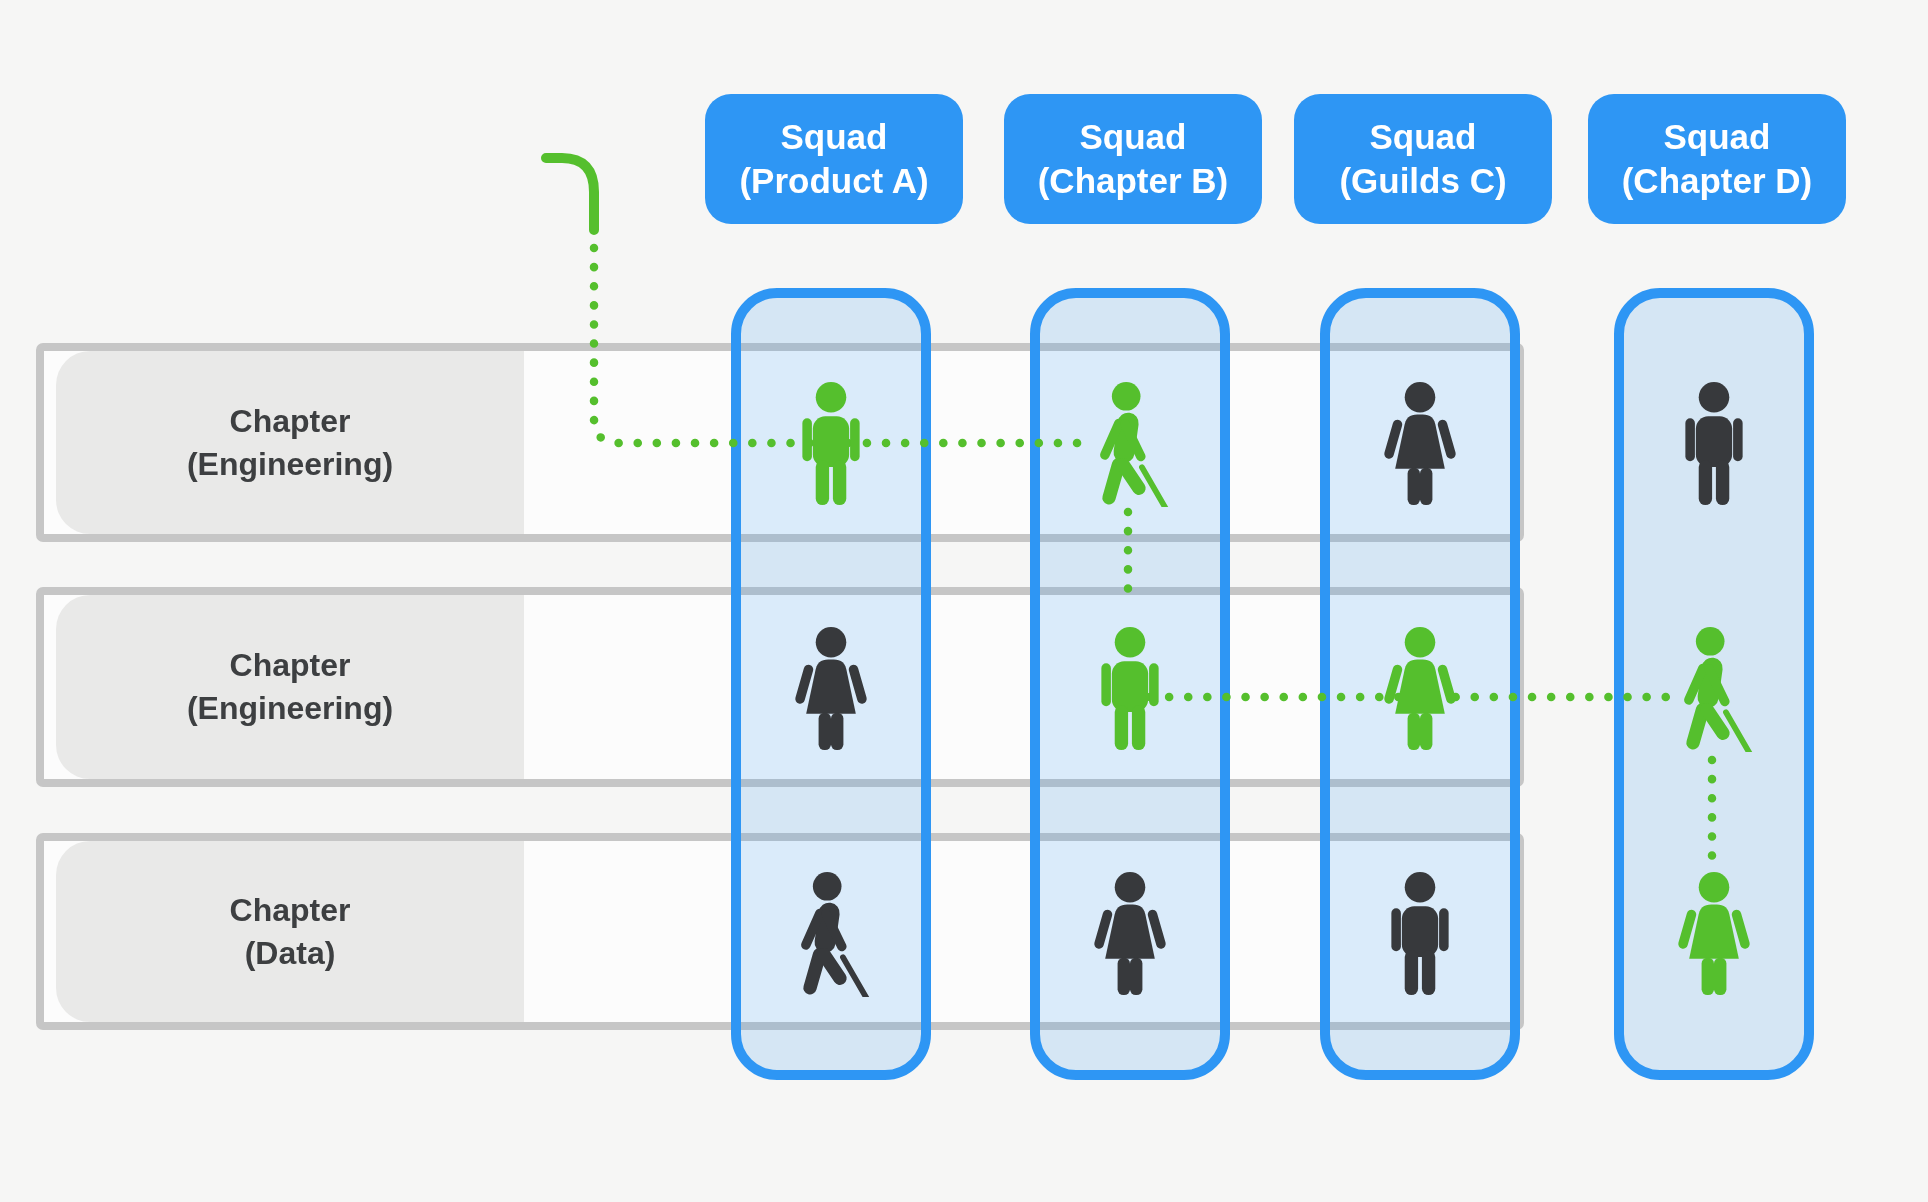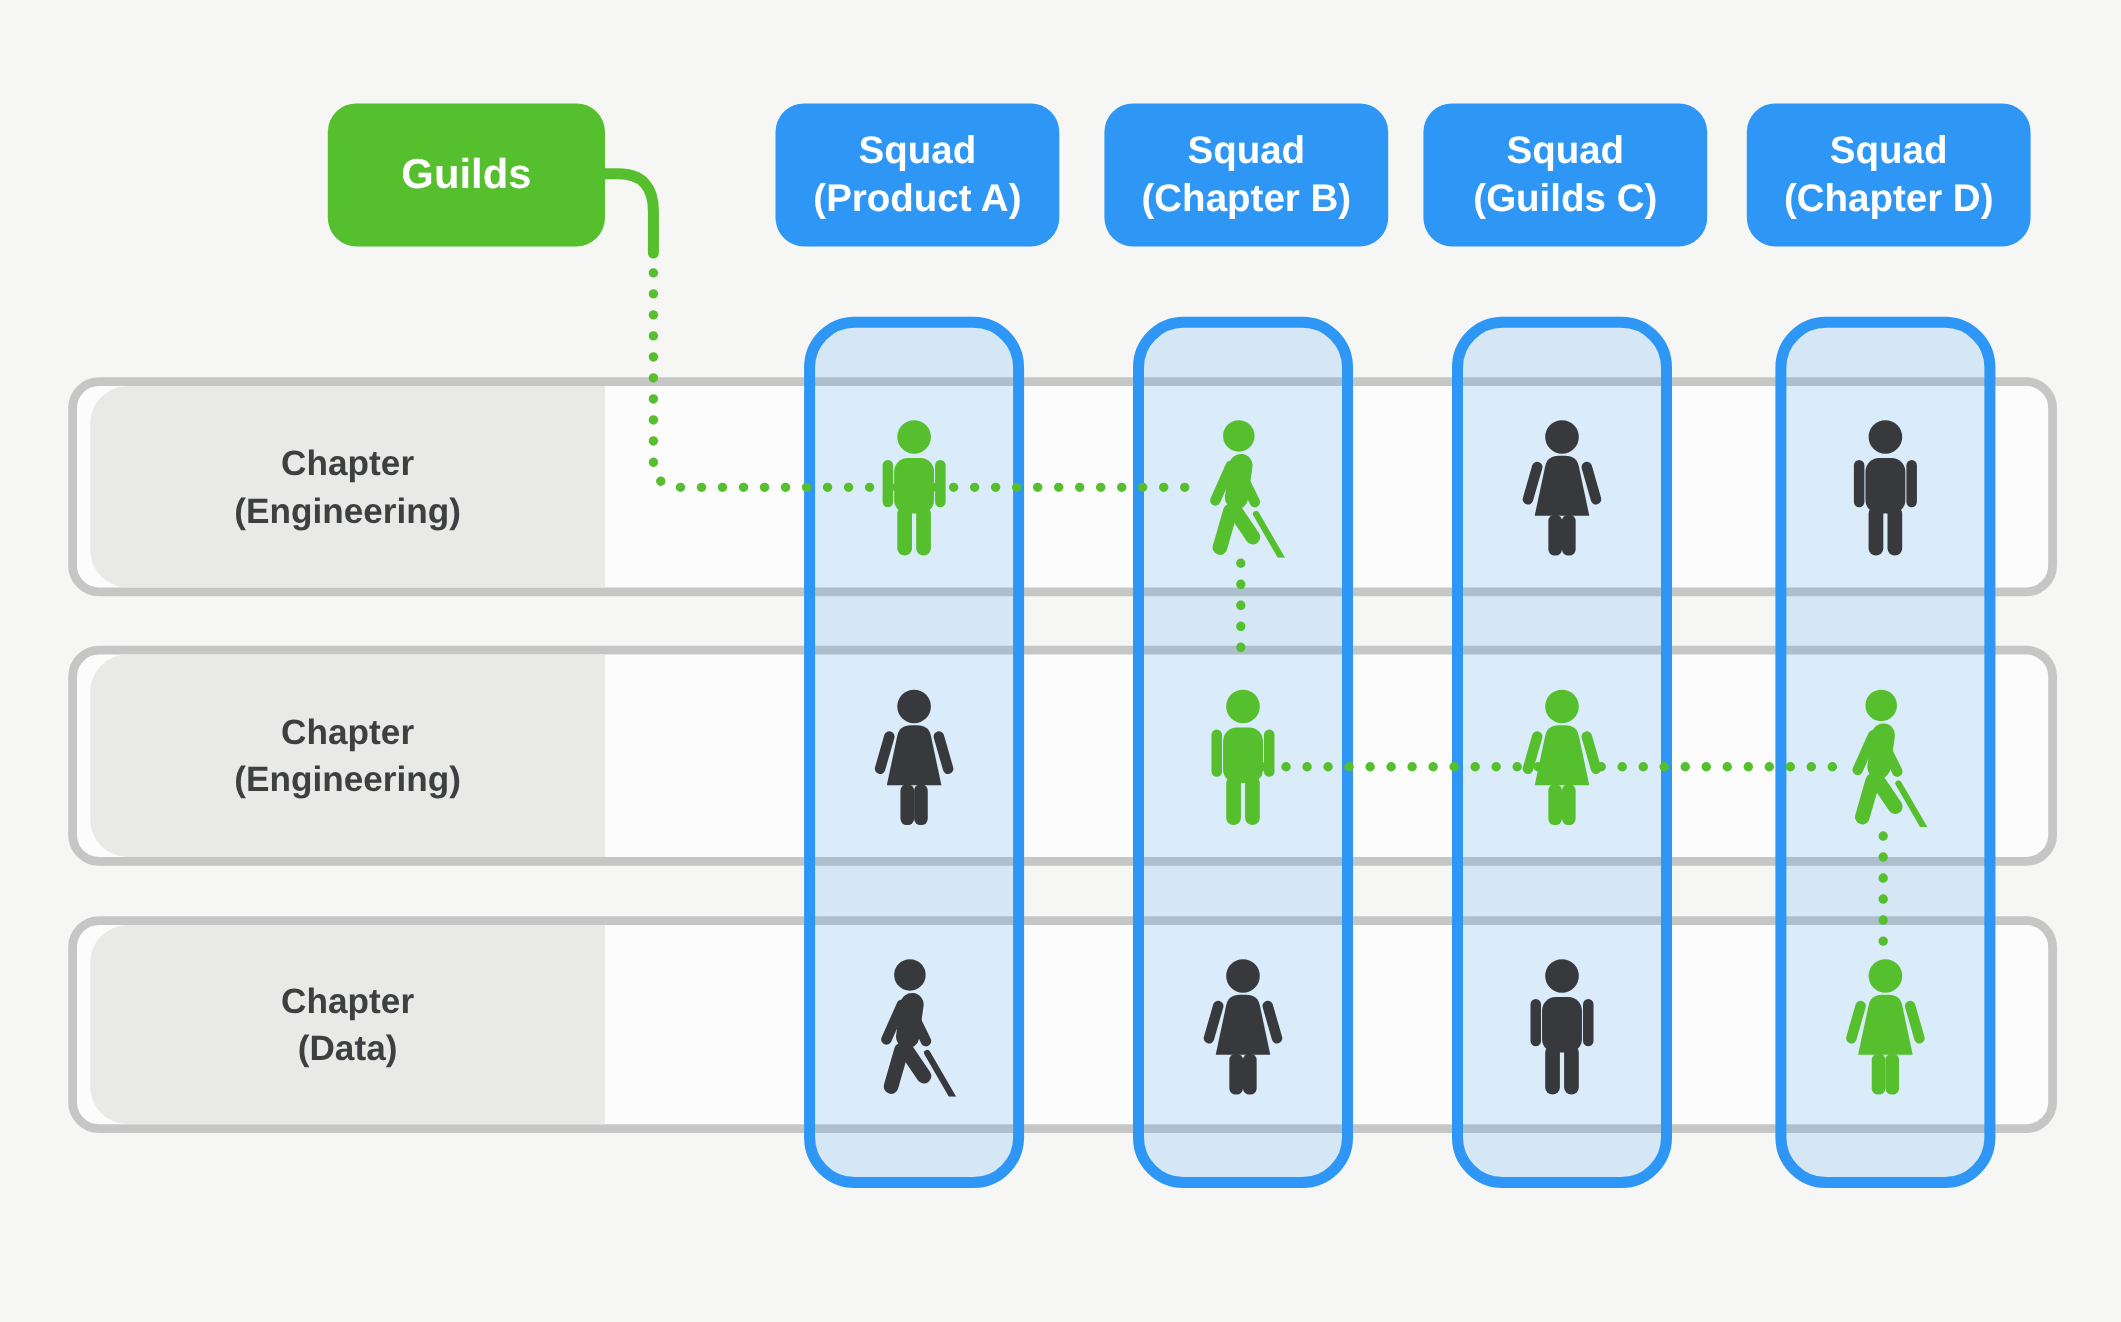--- a/index.html
+++ b/index.html
@@ -12,26 +12,26 @@
     position: relative;
     width: 1928px;
     height: 1202px;
     background: var(--background, #f6f6f5);
     overflow: hidden;
   }
 
   
   .chapter-row {
     position: absolute;
-    left: 62px;
-    width: 1808px;
+    left: 36px;
+    width: 1488px;
     height: 199px;
     box-sizing: border-box;
     border: 8px solid var(--row-border, #c6c6c6);
-    border-radius: 28px;
+    border-radius: 7px;
     background: var(--row-fill, #fcfcfc);
     z-index: 1;
   }
   .row-1 { top: 343px; }
   .row-2 { top: 587px; height: 200px; }
   .row-3 { top: 833px; height: 197px; }
 
   .chapter-label-panel {
     position: absolute;
     left: 12px; top: 0; bottom: 0;
@@ -265,23 +265,20 @@
       <svg class="person-svg person-dark" viewBox="0 0 132 132">
         <use href="#man-icon"></use>
       </svg>
     </div>
   <div class="person-cell" style="left:1648px;top:871px">
       <svg class="person-svg person-green" viewBox="0 0 132 132">
         <use href="#woman-icon"></use>
       </svg>
     </div>
 
-  <div class="top-box guilds-box">
-    <span>Guilds</span>
-  </div>
   <div class="top-box squad-header hdr-a">
     <span class="hdr-line">Squad</span>
     <span class="hdr-line">(Product A)</span>
   </div>
   <div class="top-box squad-header hdr-b">
     <span class="hdr-line">Squad</span>
     <span class="hdr-line">(Chapter B)</span>
   </div>
   <div class="top-box squad-header hdr-c">
     <span class="hdr-line">Squad</span>

